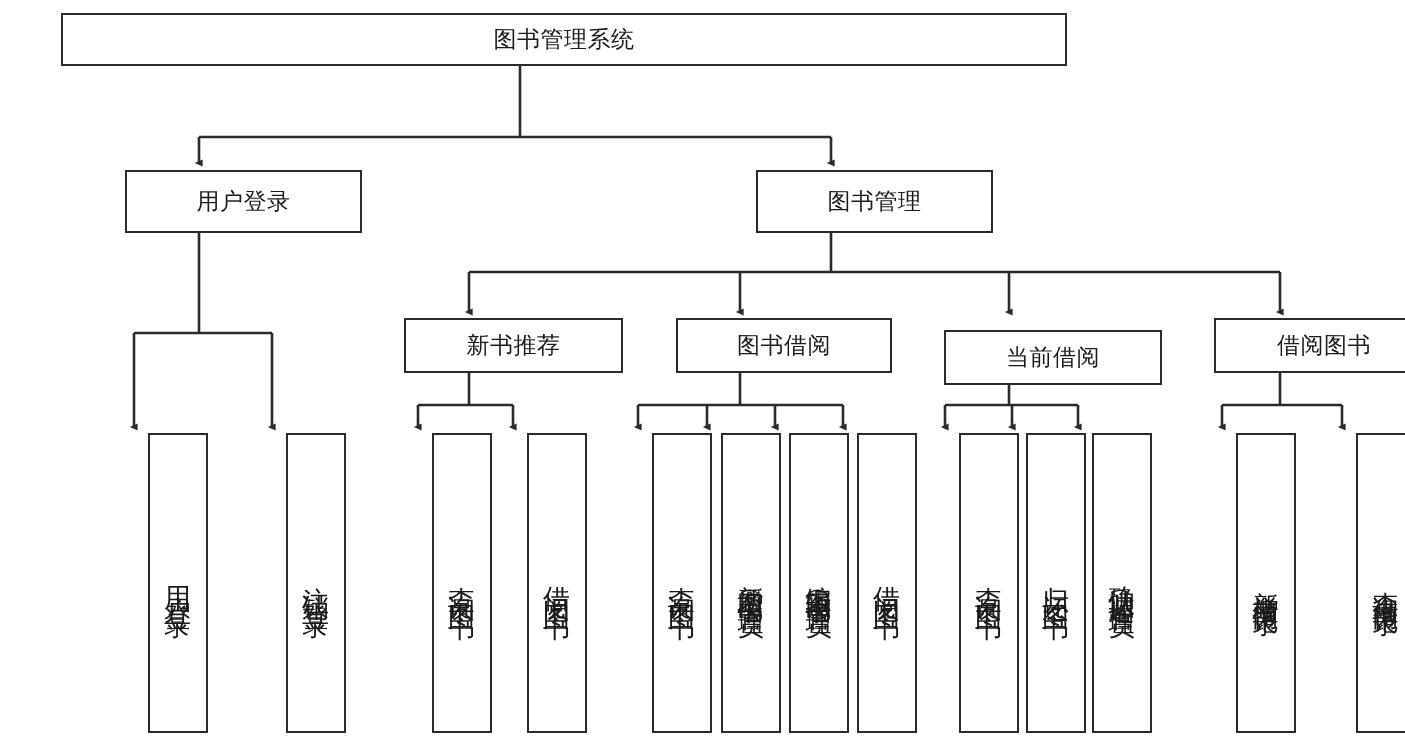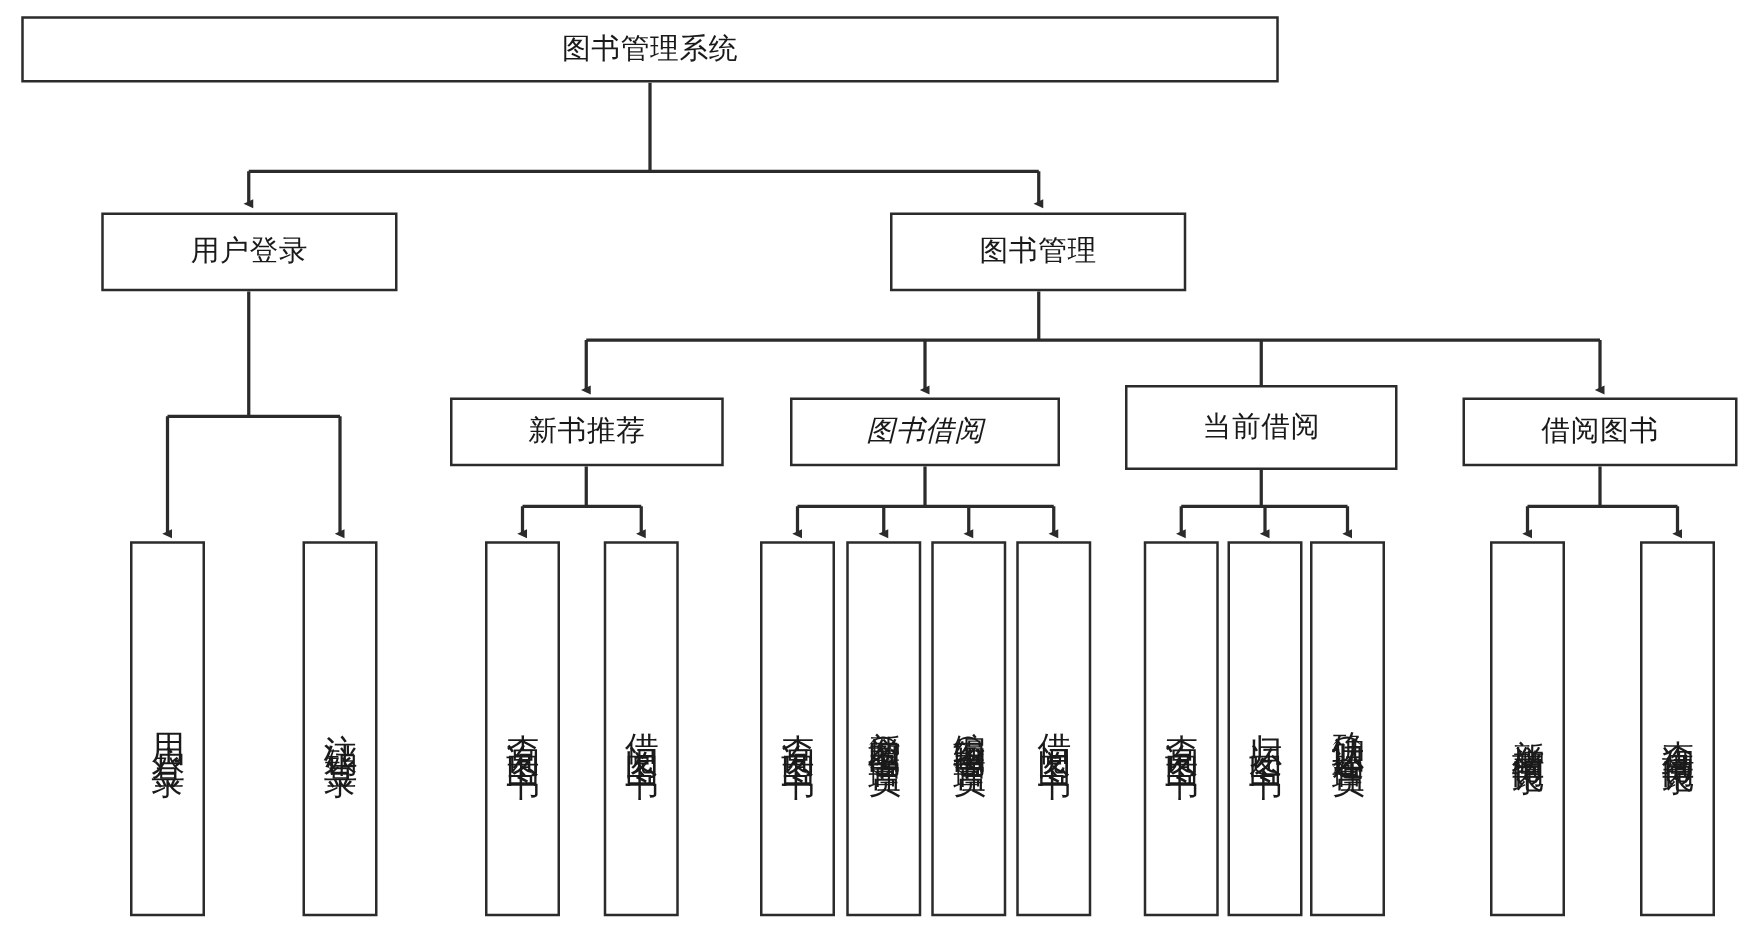--- a/index.html
+++ b/index.html
@@ -29,20 +29,21 @@
   .node {
     position: absolute;
     box-sizing: border-box;
     background: #ffffff;
     border: 2px solid #2b2b2b;
     display: flex;
     align-items: center;
     justify-content: center;
     color: #1a1a1a;
     line-height: 1.0;
+    margin-left: 44px;
   }
   .node-h {
     font-size: 23px;
     letter-spacing: 0.5px;
     white-space: nowrap;
   }
   .node-root {
     font-size: 23px;
   }
   .node-v {
@@ -126,22 +127,22 @@
       <path d="M1342,405 L1342,427" marker-end="url(#arrowhead)"></path>
     </g>
   </svg>
 
   <div class="node node-h node-root" style="left:17px; top:13px; width:1006px; height:53px;">图书管理系统</div>
 
   <div class="node node-h" style="left:81px; top:170px; width:237px; height:63px;">用户登录</div>
   <div class="node node-h" style="left:360px; top:318px; width:219px; height:55px;">新书推荐</div>
 
   <div class="node node-h" style="left:712px; top:170px; width:237px; height:63px;">图书管理</div>
-  <div class="node node-h" style="left:632px; top:318px; width:216px; height:55px;font-style:italic;">图书借阅</div>
-  <div class="node node-h" style="left:900px; top:308px; width:218px; height:68px;">当前借阅</div>
+  <div class="node node-h" style="left:632px; top:318px; width:216px; height:55px;">图书借阅</div>
+  <div class="node node-h" style="left:900px; top:330px; width:218px; height:55px;">当前借阅</div>
   <div class="node node-h" style="left:1170px; top:318px; width:220px; height:55px;">借阅图书</div>
 
   <div class="node node-v" style="left:104px; top:433px; width:60px; height:300px;">用户登录</div>
   <div class="node node-v" style="left:242px; top:433px; width:60px; height:300px;">注销登录</div>
 
   <div class="node node-v" style="left:388px; top:433px; width:60px; height:300px;">查询图书</div>
   <div class="node node-v" style="left:483px; top:433px; width:60px; height:300px;">借阅图书</div>
 
   <div class="node node-v" style="left:608px; top:433px; width:60px; height:300px;">查询图书</div>
   <div class="node node-v tight" style="left:677px; top:433px; width:60px; height:300px;">新增图书（管理员）</div>

